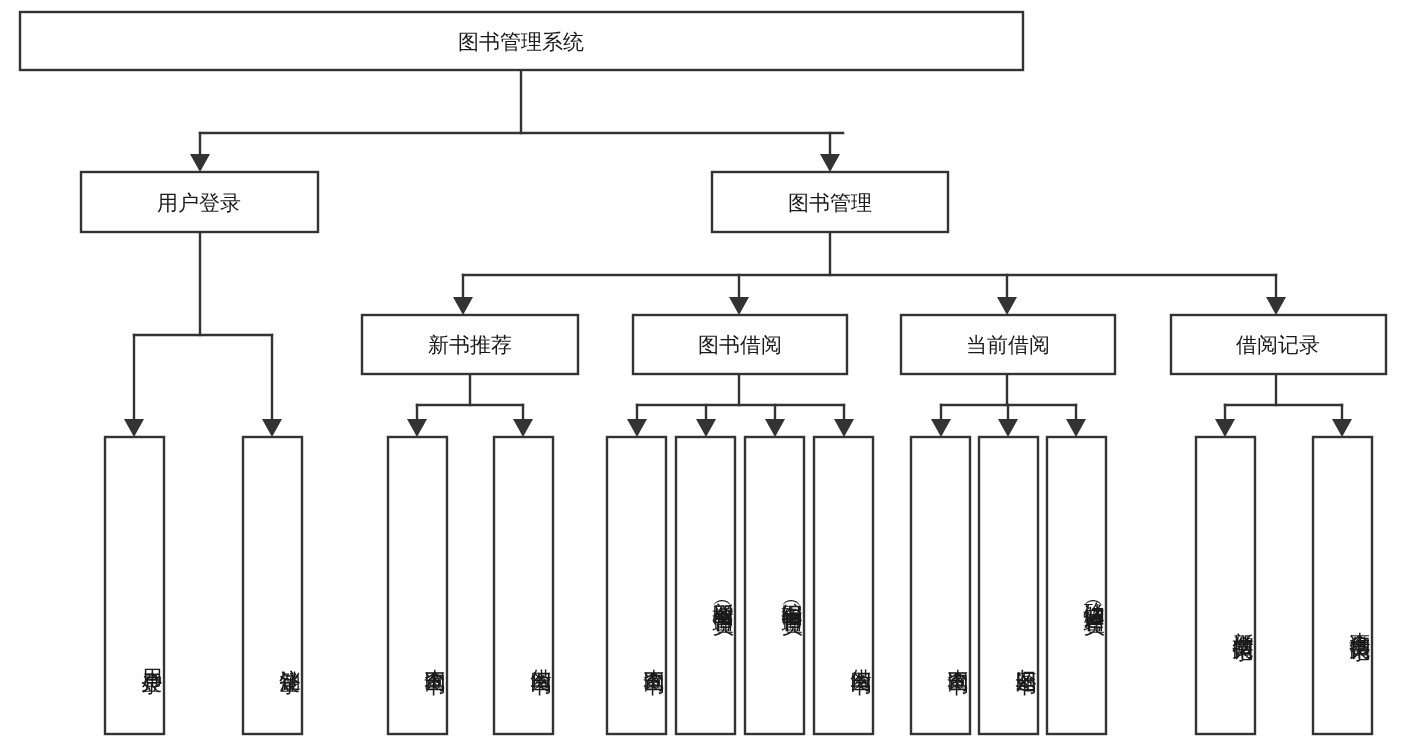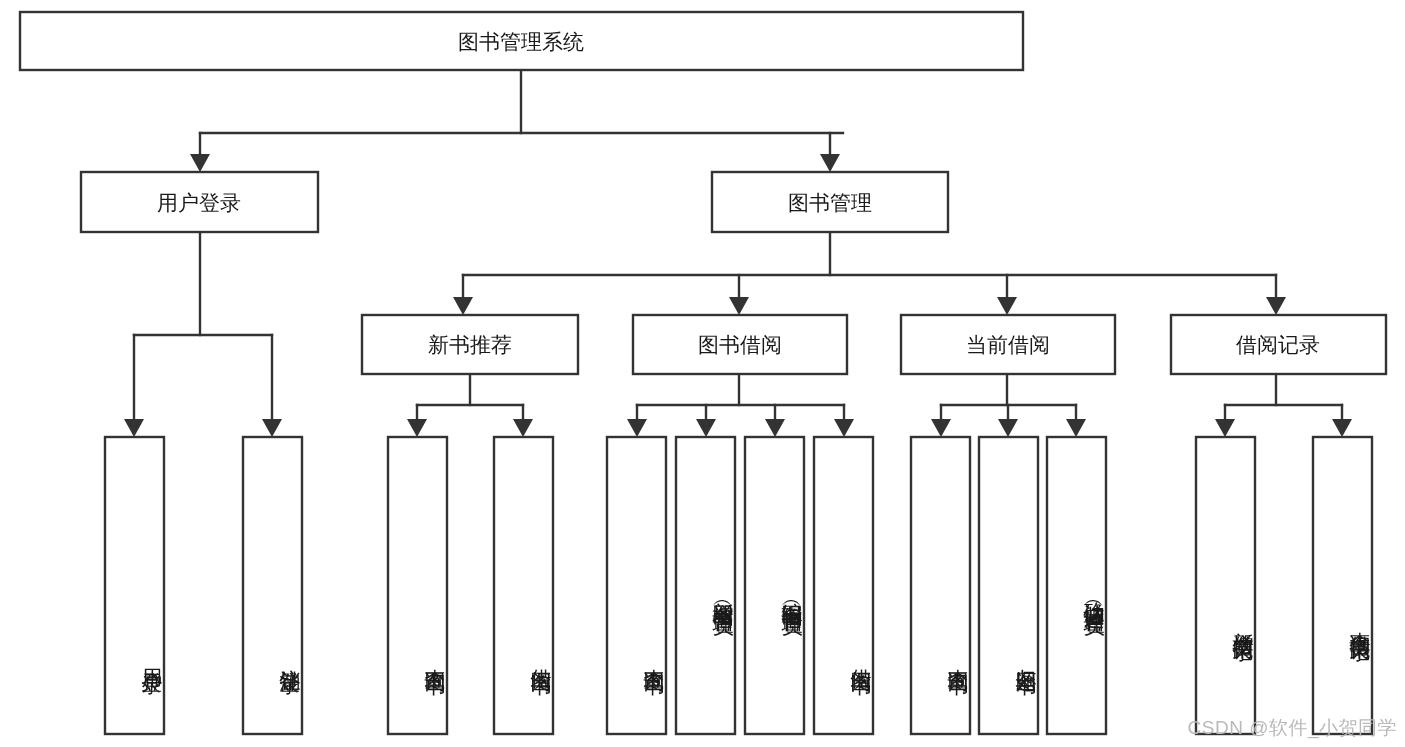--- a/index.html
+++ b/index.html
@@ -228,15 +228,14 @@
   <div class="node-label-v" style="left:745px; top:437px; width:59px; height:297px; padding-top:8px;">编辑图书（管理员）</div>
   <div class="node-label-v" style="left:814px; top:437px; width:59px; height:297px; padding-top:70px;">借阅图书</div>
 
   <div class="node-label-v" style="left:911px; top:437px; width:59px; height:297px; padding-top:70px;">查询图书</div>
   <div class="node-label-v" style="left:979px; top:437px; width:59px; height:297px; padding-top:70px;">归还图书</div>
   <div class="node-label-v" style="left:1047px; top:437px; width:59px; height:297px; padding-top:8px;">确认归还（管理员）</div>
 
   <div class="node-label-v" style="left:1196px; top:437px; width:59px; height:297px; padding-top:35px;">新增借阅记录</div>
   <div class="node-label-v" style="left:1313px; top:437px; width:59px; height:297px; padding-top:35px;">查询借阅记录</div>
 
-  <div class="watermark">CSDN @软件_小贺同学</div>
 
 </div>
 
 </body></html>

